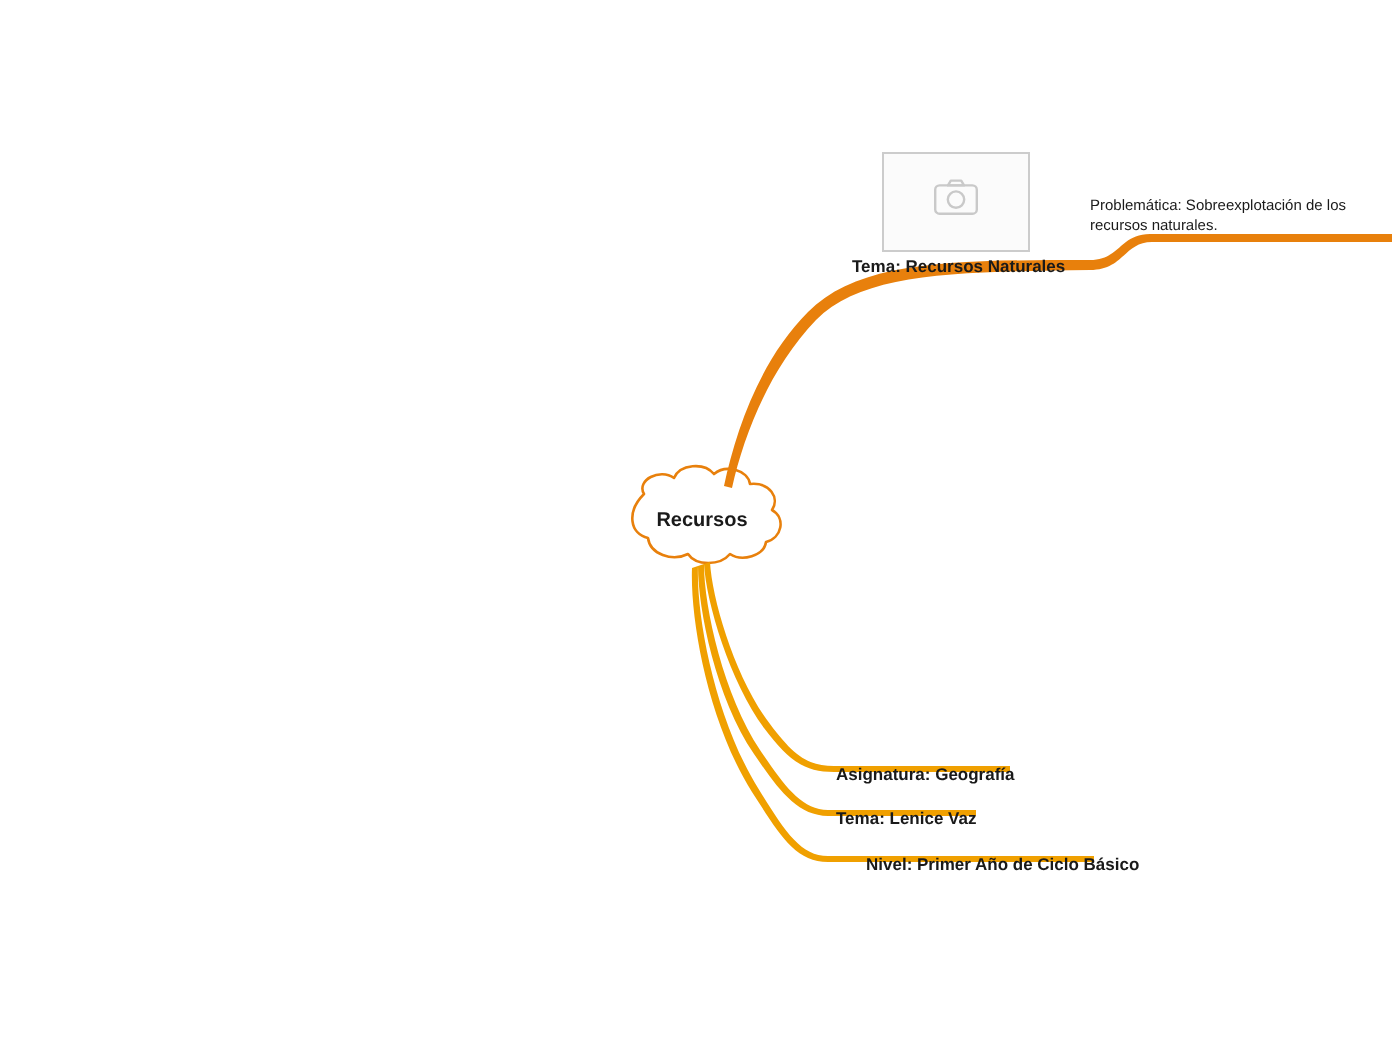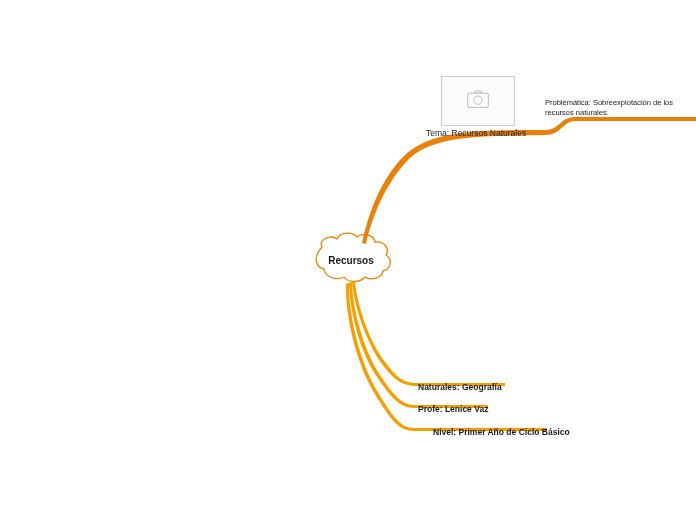--- a/index.html
+++ b/index.html
@@ -52,21 +52,21 @@
     position: absolute;
     left: 50%;
     top: 50%;
     transform: translate(-50%, -50%);
   }
   #topic-label {
     position: absolute;
     left: 426px;
     top: 128px;
     font-size: 8.5px;
-    font-weight: normal;
+    font-weight: bold;
     color: #1a1a1a;
     white-space: nowrap;
   }
   #prob-label {
     position: absolute;
     left: 545px;
     top: 98px;
     width: 128px;
     font-size: 7.5px;
     font-weight: normal;
@@ -112,15 +112,15 @@
     <svg width="22" height="18" viewBox="0 0 22 18" xmlns="http://www.w3.org/2000/svg">
       <rect x="0.6" y="3.2" width="20.8" height="14.2" rx="2.2" fill="none" stroke="#c9c9c9" stroke-width="1.2"></rect>
       <path d="M7 3.2 L8.4 0.8 L13.6 0.8 L15 3.2 Z" fill="none" stroke="#c9c9c9" stroke-width="1.2" stroke-linejoin="round"></path>
       <circle cx="11" cy="10.3" r="4.1" fill="none" stroke="#c9c9c9" stroke-width="1.2"></circle>
     </svg>
   </span>
 </div>
 
 <div id="topic-label">Tema: Recursos Naturales</div>
 <div id="prob-label">Problemática: Sobreexplotación de los recursos naturales.</div>
-<div class="node-label" id="asig-label">Naturales: Geografía</div>
-<div class="node-label" id="prof-label">Profe: Lenice Vaz</div>
+<div class="node-label" id="asig-label">Asignatura: Geografía</div>
+<div class="node-label" id="prof-label">Tema: Lenice Vaz</div>
 <div class="node-label" id="nivel-label">Nivel: Primer Año de Ciclo Básico</div>
 
 </body></html>

